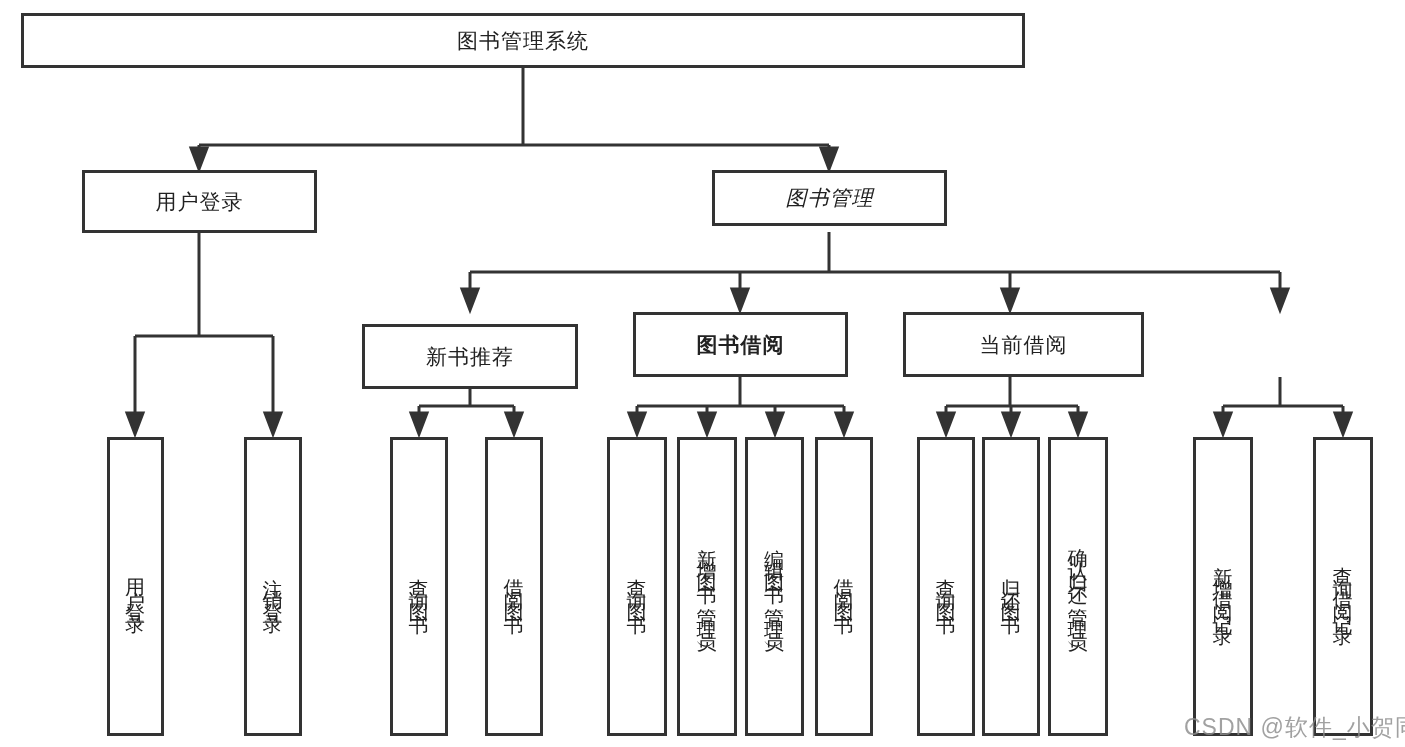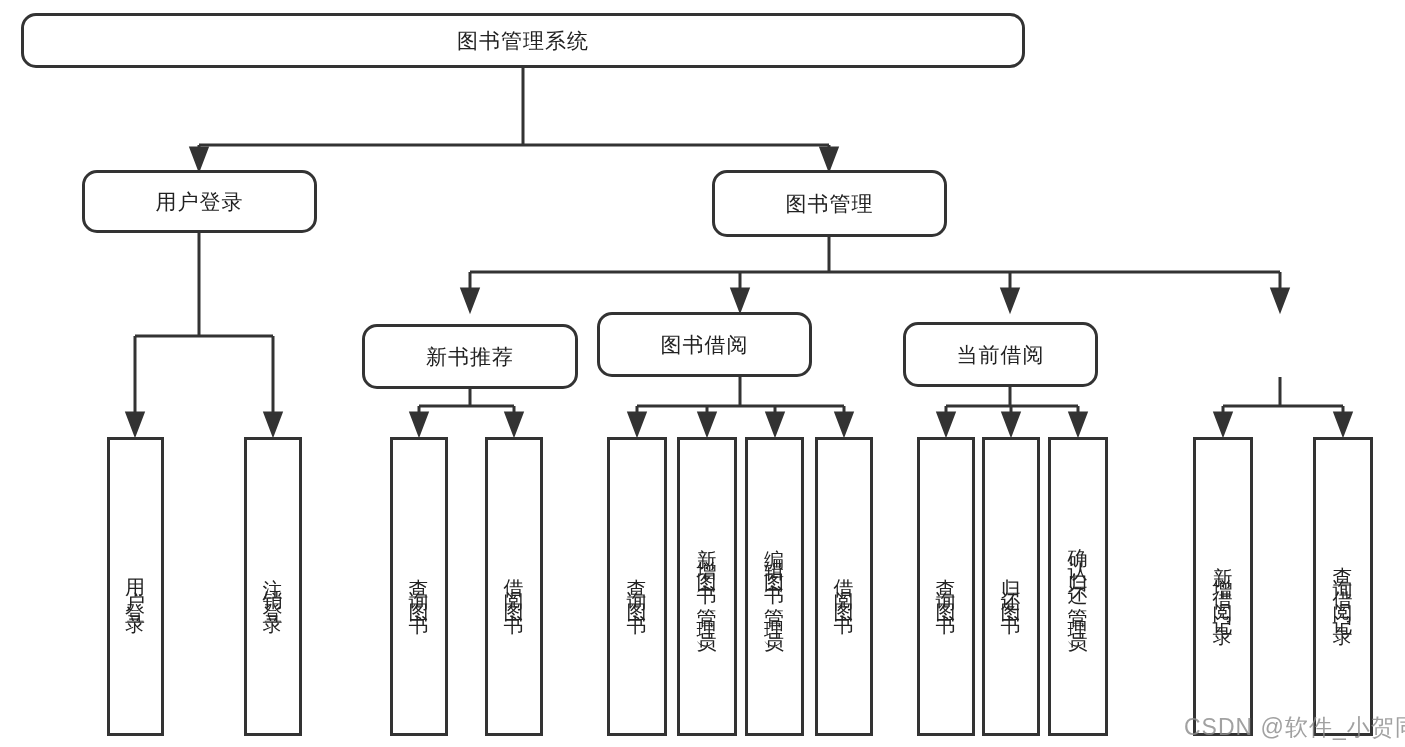--- a/index.html
+++ b/index.html
@@ -28,21 +28,20 @@
     border: 3px solid #333333;
     background: #ffffff;
     display: flex;
     align-items: center;
     justify-content: center;
     color: #222222;
   }
   .h-node {
     font-size: 21px;
     letter-spacing: 1px;
-    border-radius: 15px;
   }
   .v-node {
     writing-mode: vertical-rl;
     text-orientation: mixed;
     font-size: 20px;
     letter-spacing: 12px;
     line-height: 1;
   }
   .watermark {
     position: absolute;
@@ -150,25 +149,25 @@
       </g>
     <g>
         <line x1="1343" y1="406" x2="1343" y2="416"></line>
         <polygon points="1335,413 1351,413 1343,434"></polygon>
       </g>
   </svg>
 
   <div class="node h-node" style="left:21px; top:13px; width:1004px; height:55px;">图书管理系统</div>
 
   <div class="node h-node" style="left:82px; top:170px; width:235px; height:63px;">用户登录</div>
-  <div class="node h-node" style="left:712px; top:170px; width:235px; height:67px;">图书管理</div>
+  <div class="node h-node" style="left:712px; top:170px; width:235px; height:56px;font-style:italic;">图书管理</div>
 
   <div class="node h-node" style="left:362px; top:324px; width:216px; height:65px;">新书推荐</div>
-  <div class="node h-node" style="left:597px; top:312px; width:215px; height:65px;">图书借阅</div>
-  <div class="node h-node" style="left:903px; top:312px; width:195px; height:65px;margin-top:10px;">当前借阅</div>
+  <div class="node h-node" style="left:633px; top:312px; width:215px; height:65px;font-weight:bold;">图书借阅</div>
+  <div class="node h-node" style="left:903px; top:312px; width:241px; height:65px;">当前借阅</div>
 
   <div class="node v-node" style="left:107px; top:437px; width:57px; height:299px;">用户登录</div>
   <div class="node v-node" style="left:244px; top:437px; width:58px; height:299px;">注销登录</div>
 
   <div class="node v-node" style="left:390px; top:437px; width:58px; height:299px;">查询图书</div>
   <div class="node v-node" style="left:485px; top:437px; width:58px; height:299px;">借阅图书</div>
 
   <div class="node v-node" style="left:607px; top:437px; width:60px; height:299px;">查询图书</div>
   <div class="node v-node" style="left:677px; top:437px; width:60px; height:299px;">新增图书（管理员）</div>
   <div class="node v-node" style="left:745px; top:437px; width:59px; height:299px;">编辑图书（管理员）</div>

